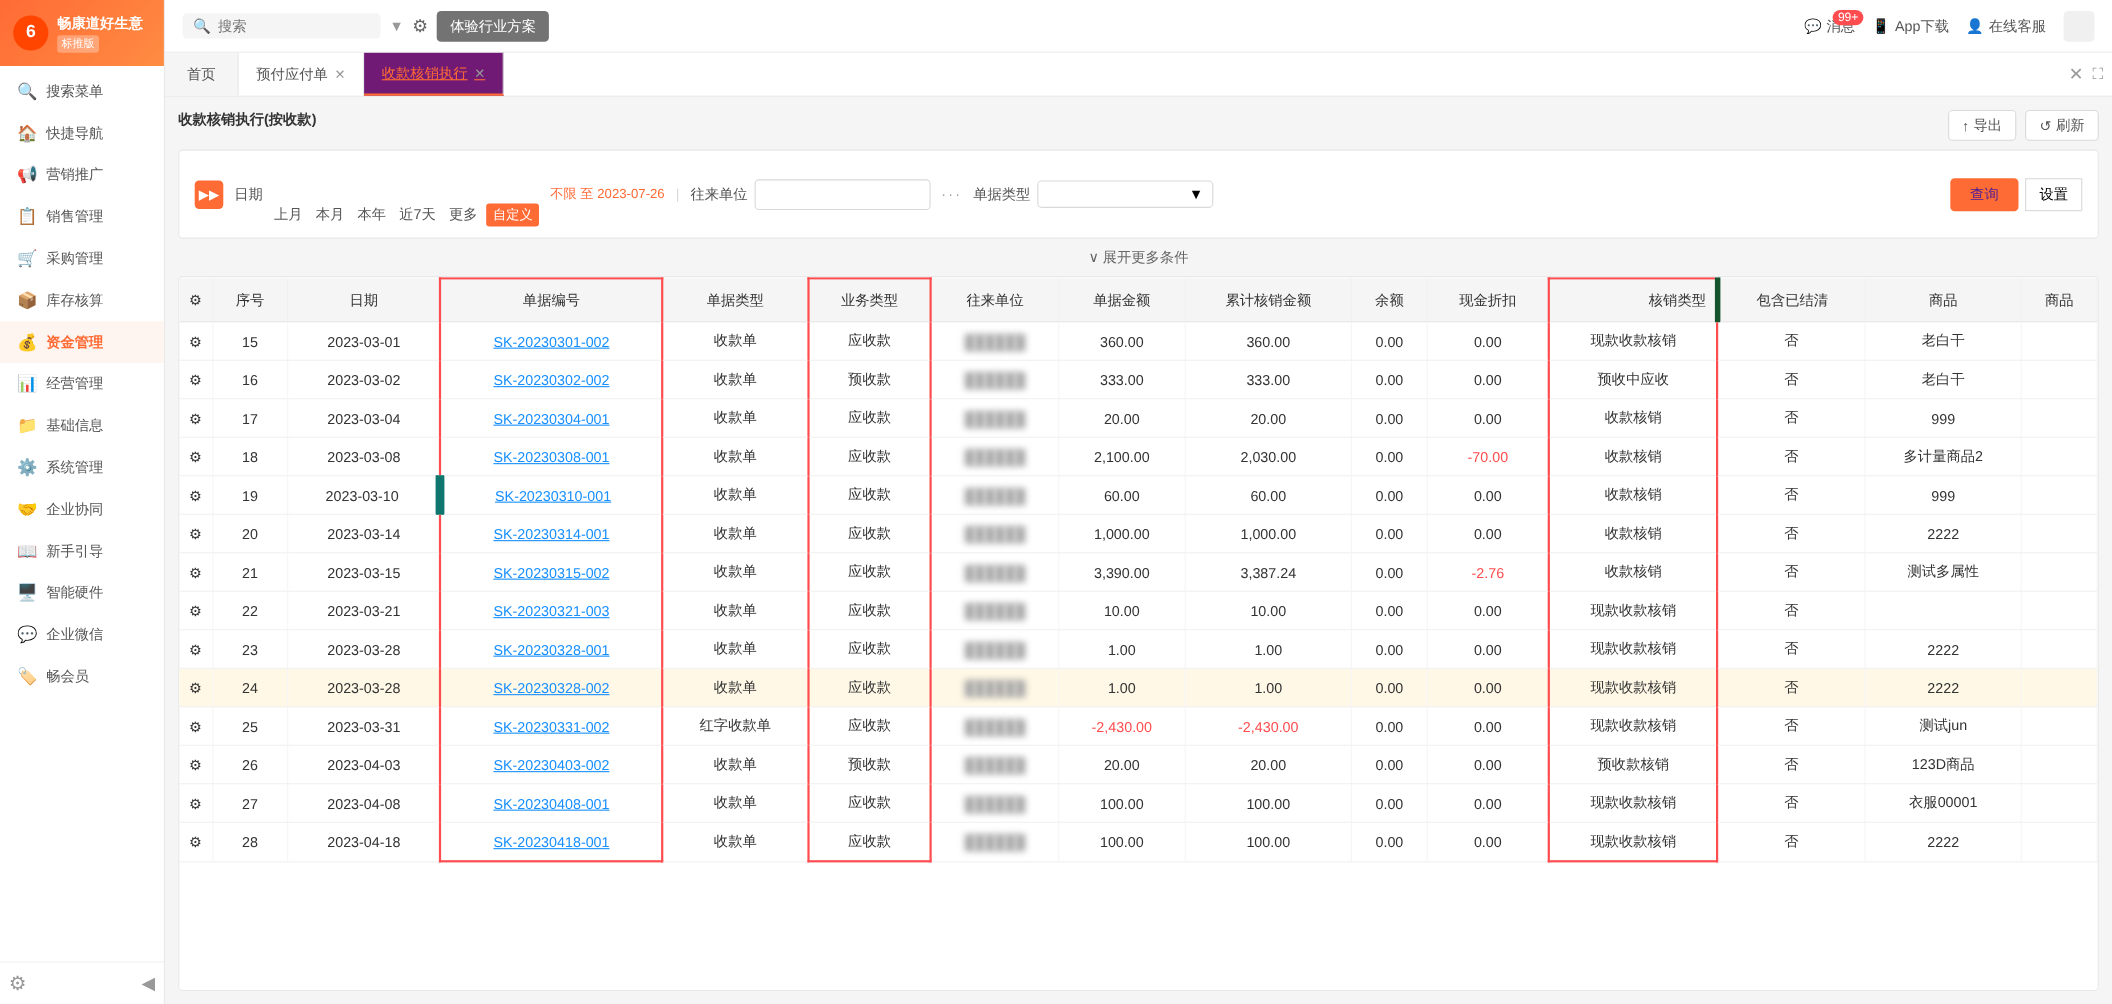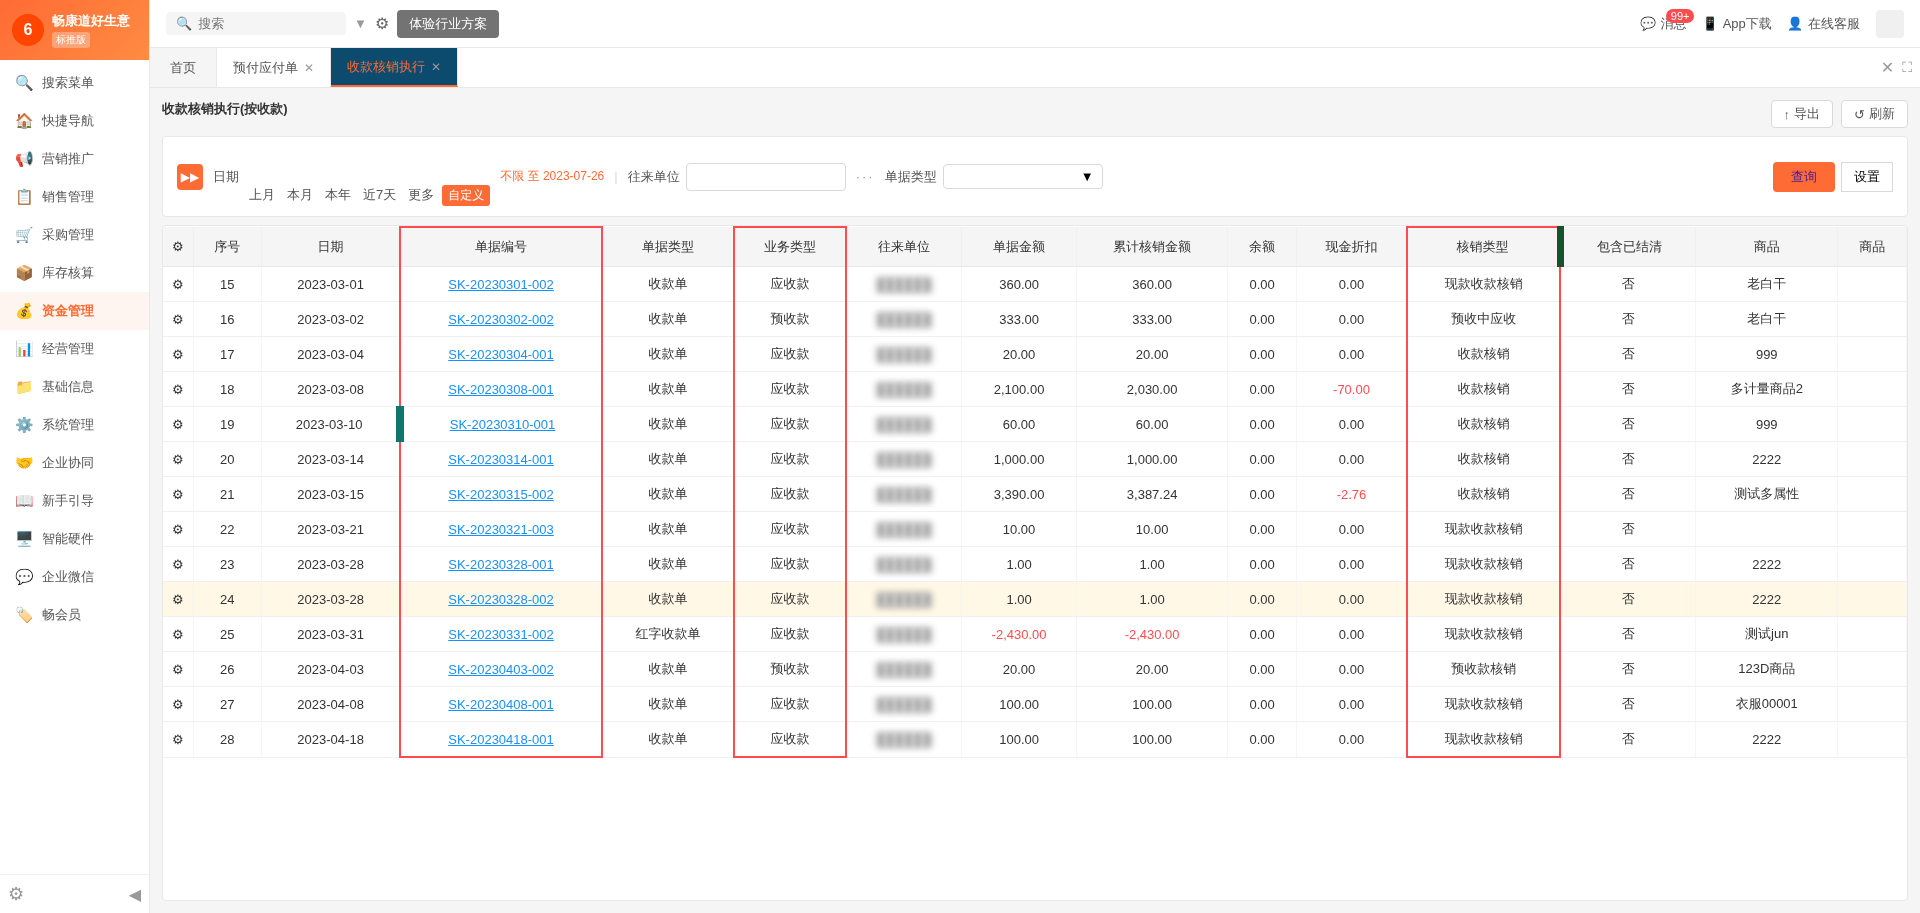--- a/index.html
+++ b/index.html
@@ -24,21 +24,21 @@
     .topbar-left { display: flex; align-items: center; gap: 8px; flex: 1; }
     .topbar-search { display: flex; align-items: center; background: #f5f5f5; border-radius: 4px; padding: 4px 10px; gap: 6px; width: 180px; }
     .topbar-right { display: flex; align-items: center; gap: 16px; }
     .topbar-btn-orange { background: #737373; color: white; border: none; border-radius: 4px; padding: 5px 12px; cursor: pointer; font-size: 13px; }
     .msg-badge { position: relative; display: flex; align-items: center; gap: 4px; cursor: pointer; color: #555; }
     .badge-num { background: #ff4d4f; color: white; border-radius: 8px; padding: 1px 5px; font-size: 11px; position: absolute; top: -6px; right: -8px; }
     
     
     .tabbar { height: 40px; background: #fff; border-bottom: 1px solid #e8e8e8; display: flex; align-items: stretch; padding-left: 0; }
     .tab { display: flex; align-items: center; padding: 0 16px; gap: 6px; cursor: pointer; color: #555; border-right: 1px solid #e8e8e8; font-size: 13px; }
-    .tab.active { background: #0c4a6e; color: #ff6b35; border-bottom: 2px solid #ff6b35; }
+    .tab.active { background: #701a75; color: #ff6b35; border-bottom: 2px solid #ff6b35; text-decoration: underline; }
     .tab-home { background: #f5f5f5; color: #555; padding: 0 20px; }
     .tab-close { color: #999; font-size: 12px; cursor: pointer; }
     .tabbar-actions { margin-left: auto; display: flex; align-items: center; padding: 0 8px; gap: 8px; }
     
     
     .content { flex: 1; overflow: hidden; display: flex; flex-direction: column; padding: 12px; gap: 8px; }
     .page-title { font-size: 18px; font-weight: bold; color: #333; display: flex; justify-content: space-between; }
     .page-actions { display: flex; gap: 8px; }
     .btn-outline { border: 1px solid #d9d9d9; background: #fff; border-radius: 4px; padding: 4px 12px; cursor: pointer; display: flex; align-items: center; gap: 4px; color: #555; }
     
@@ -256,37 +256,43 @@
           <span>▼</span>
         </div>
       </div>
 
       <div class="filter-actions">
         <button class="btn-query">查询</button>
         <button class="btn-settings">设置</button>
       </div>
     </div>
 
+    <div style="text-align:center;">
+      <span style="color:#666;cursor:pointer;font-size:12px;">
+        <span>∨</span>
+        <span>展开更多条件</span>
+      </span>
+    </div>
 
     <div class="table-container">
       <table>
         <thead>
           <tr>
             <th class="settings-col">⚙</th>
             <th>序号</th>
             <th>日期</th>
             <th style="border-left:2px solid #ff4d4f;border-top:2px solid #ff4d4f;border-right:2px solid #ff4d4f;">单据编号</th>
             <th>单据类型</th>
             <th style="border-left:2px solid #ff4d4f;border-top:2px solid #ff4d4f;border-right:2px solid #ff4d4f;">业务类型</th>
             <th>往来单位</th>
             <th>单据金额</th>
             <th>累计核销金额</th>
             <th>余额</th>
             <th>现金折扣</th>
-            <th style="border-left:2px solid #ff4d4f;border-top:2px solid #ff4d4f;border-right:7px solid #14532d;">核销类型</th>
+            <th style="border-left:2px solid #ff4d4f;border-top:2px solid #ff4d4f;border-right:5px solid #14532d;text-align:right;">核销类型</th>
             <th>包含已结清</th>
             <th>商品</th>
             <th>商品</th>
           </tr>
         </thead>
         <tbody id="table-body">
         <tr>
     <td style="cursor:pointer;">⚙</td>
     <td>15</td>
     <td>2023-03-01</td>

